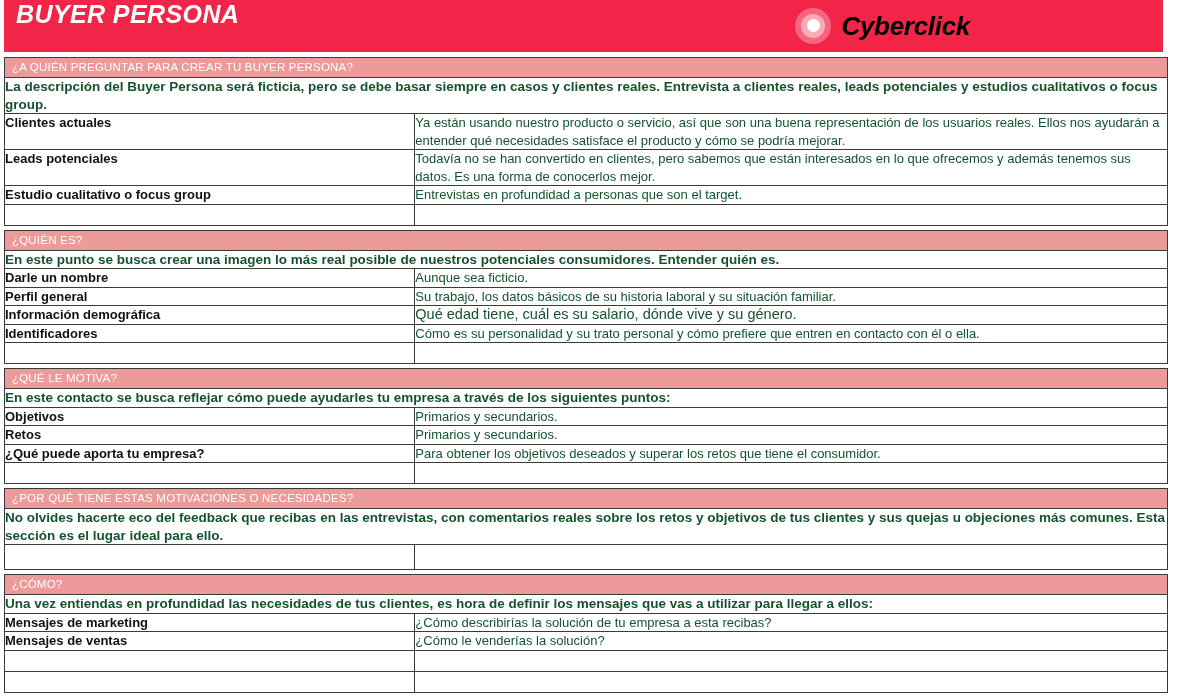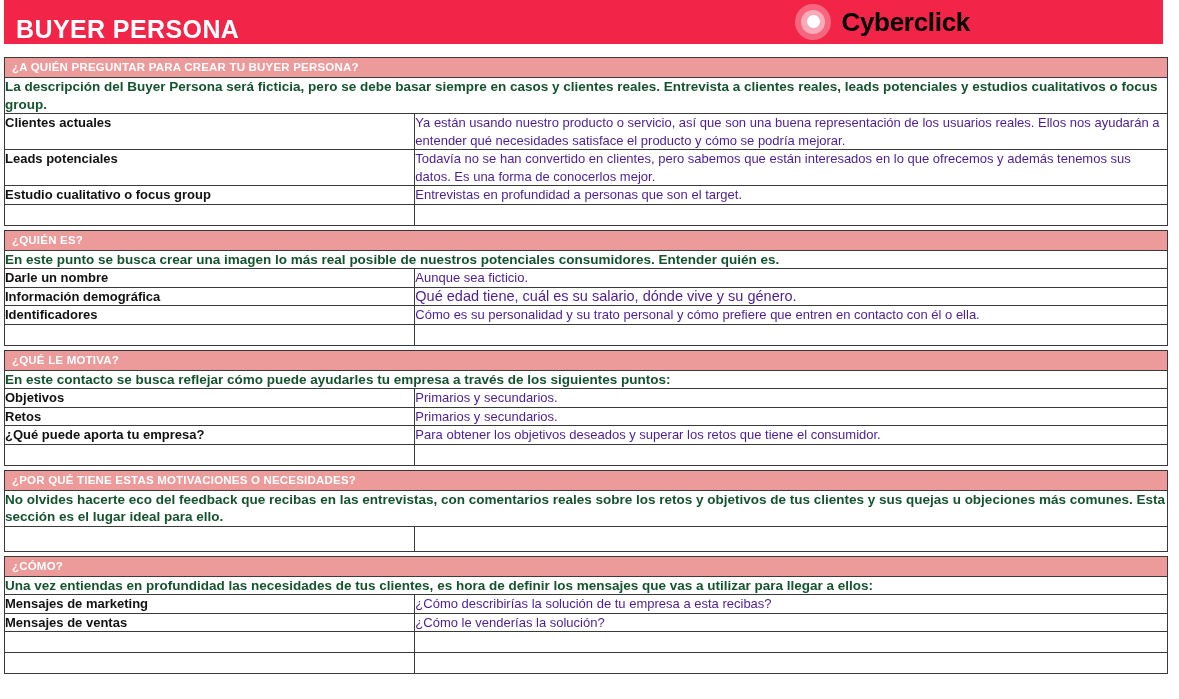--- a/index.html
+++ b/index.html
@@ -20,25 +20,26 @@
     height: 699px;
     background: #ffffff;
   }
 
   
   .banner {
     position: absolute;
     left: 4px;
     top: 0px;
     width: 1159px;
-    height: 44px;
+    height: 52px;
     background: #F22447;
     display: flex;
-    align-items: flex-end;
+    align-items: flex-start;
     box-sizing: border-box;
+    font-style: italic;
   }
   .banner-title {
     color: #ffffff;
     font-size: 25px;
     font-weight: bold;
     letter-spacing: 0.4px;
     margin-left: 12px;
     white-space: nowrap;
   }
   .brand {
@@ -103,21 +104,21 @@
   
   tr.section-row td {
     background: #EC9A9A;
     border-top: 1px solid #3a3a3a;
     border-bottom: 1px solid #3a3a3a;
     height: 19px;
   }
   .section-label {
     color: #ffffff;
     font-size: 11.5px;
-    font-weight: bold;
+    font-weight: normal;
     letter-spacing: 0.2px;
     padding: 2px 0 2px 7px;
     white-space: nowrap;
     line-height: 15px;
   }
 
   
   .intro-cell {
     padding: 3px 7px 4px 7px;
     font-size: 13.5px;
@@ -135,21 +136,21 @@
     line-height: 17px;
     border-right: 1px solid #3a3a3a;
     border-top: 1px solid #d4d4d4;
     border-bottom: 1px solid #d4d4d4;
     border-left: 1px solid #3a3a3a;
   }
   
   .desc-cell {
     padding: 3px 7px 4px 6px;
     font-size: 13px;
-    color: #4c1d95;
+    color: #14532d;
     line-height: 17.5px;
     border-top: 1px solid #d4d4d4;
     border-bottom: 1px solid #d4d4d4;
     border-left: 1px solid #3a3a3a;
     border-right: 1px solid #3a3a3a;
   }
   .desc-cell.big { font-size: 14.5px; }
 
   
   .blank-cell {
@@ -220,20 +221,24 @@
           </td>
         </tr>
         <tr>
           <td colspan="2" class="intro-cell">En este punto se busca crear una imagen lo más real posible de nuestros potenciales consumidores. Entender quién es.</td>
         </tr>
         <tr>
           <td class="label-cell">Darle un nombre</td>
           <td class="desc-cell">Aunque sea ficticio.</td>
         </tr>
         <tr>
+          <td class="label-cell">Perfil general</td>
+          <td class="desc-cell">Su trabajo, los datos básicos de su historia laboral y su situación familiar.</td>
+        </tr>
+        <tr>
           <td class="label-cell">Información demográfica</td>
           <td class="desc-cell big">Qué edad tiene, cuál es su salario, dónde vive y su género.</td>
         </tr>
         <tr>
           <td class="label-cell">Identificadores</td>
           <td class="desc-cell">Cómo es su personalidad y su trato personal y cómo prefiere que entren en contacto con él o ella.</td>
         </tr>
         <tr>
           <td class="blank-cell"></td>
           <td class="blank-cell"></td>

